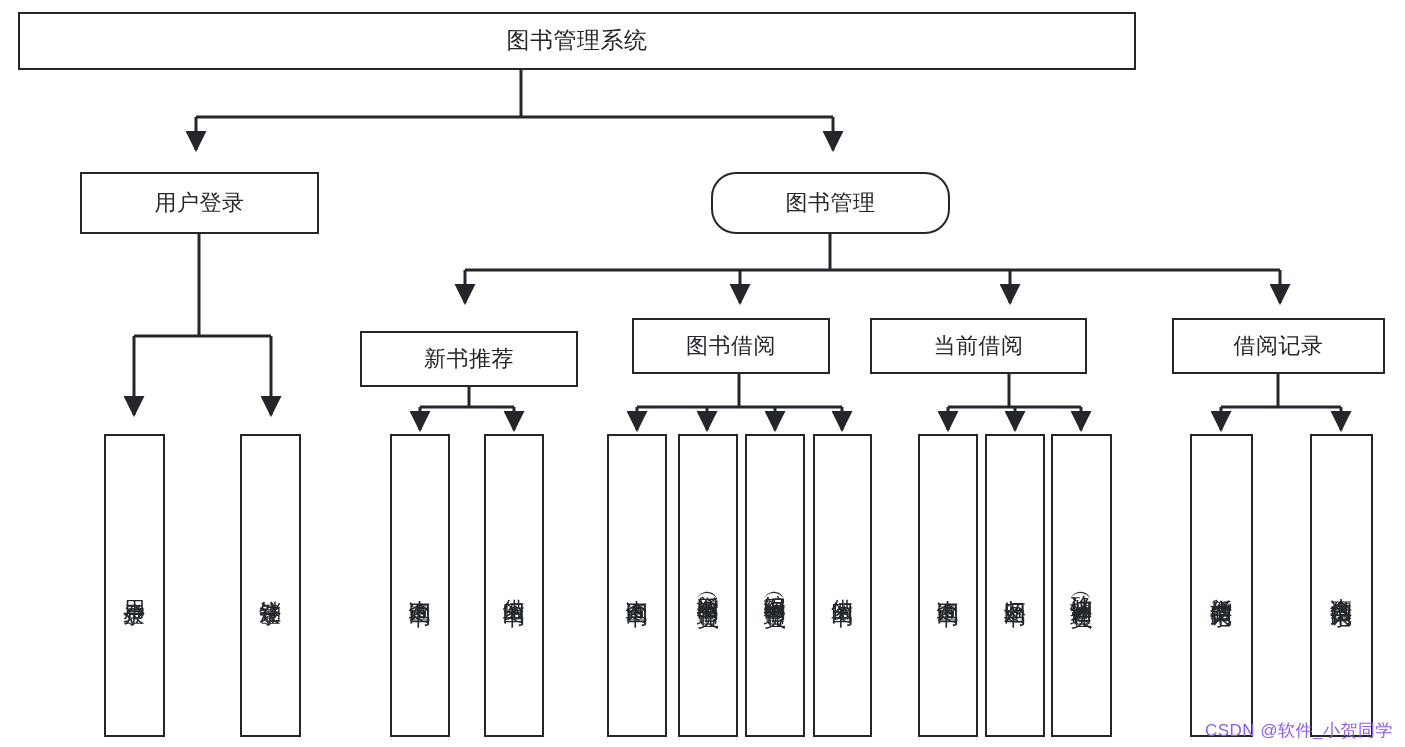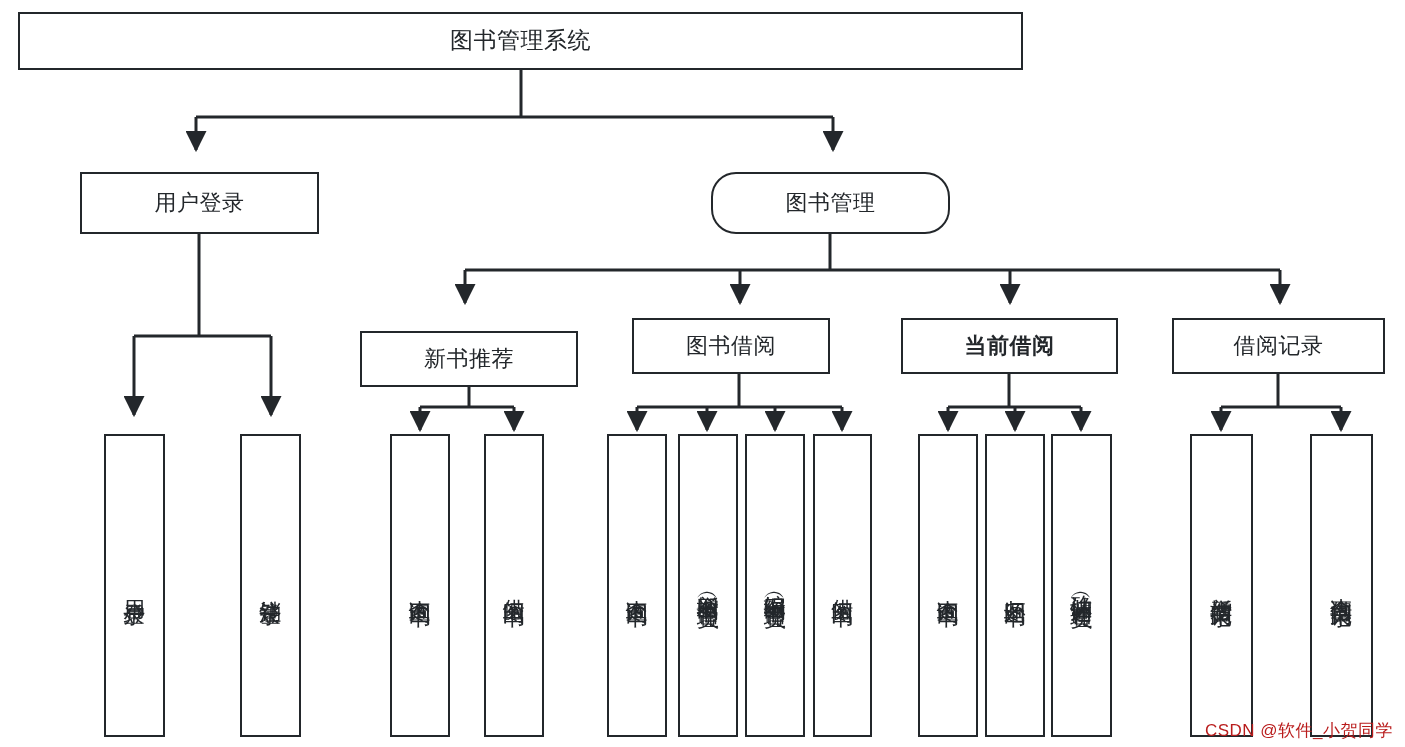--- a/index.html
+++ b/index.html
@@ -55,21 +55,21 @@
   .node.v .vtxt {
     writing-mode: vertical-rl;
     text-orientation: upright;
     display: block;
   }
   .watermark {
     position: absolute;
     right: 12px;
     bottom: 5px;
     font-size: 17px;
-    color: #b91c1c;
+    color: #8b5cf6;
     letter-spacing: 0.5px;
     white-space: nowrap;
   }
 </style>
 </head>
 <body>
 
 <div id="canvas">
 
   <svg class="connectors" viewBox="0 0 1405 747" xmlns="http://www.w3.org/2000/svg">
@@ -115,38 +115,38 @@
       <path d="M 1015 407 L 1015 430" marker-end="url(#arrow)"></path>
       <path d="M 1081 407 L 1081 430" marker-end="url(#arrow)"></path>
 
       <path d="M 1278 374 L 1278 407"></path>
       <path d="M 1221 407 L 1341 407"></path>
       <path d="M 1221 407 L 1221 430" marker-end="url(#arrow)"></path>
       <path d="M 1341 407 L 1341 430" marker-end="url(#arrow)"></path>
     </g>
   </svg>
 
-  <div class="node h root" style="left:18px; top:12px; width:1005px; height:58px;">
+  <div class="node h root" style="left:18px; top:12px; width:1118px; height:58px;">
     <span>图书管理系统</span>
   </div>
 
   <div class="node h" style="left:80px; top:172px; width:239px; height:62px;">
     <span>用户登录</span>
   </div>
   <div class="node h" style="left:711px; top:172px; width:239px; height:62px;border-radius:25px;">
     <span>图书管理</span>
   </div>
 
   <div class="node h" style="left:360px; top:331px; width:218px; height:56px;">
     <span>新书推荐</span>
   </div>
   <div class="node h" style="left:632px; top:318px; width:198px; height:56px;">
     <span>图书借阅</span>
   </div>
-  <div class="node h" style="left:901px; top:318px; width:217px; height:56px;font-weight:bold;">
+  <div class="node h" style="left:870px; top:318px; width:217px; height:56px;">
     <span>当前借阅</span>
   </div>
   <div class="node h" style="left:1172px; top:318px; width:213px; height:56px;">
     <span>借阅记录</span>
   </div>
 
   <div class="node v" style="left:104px; top:434px; width:61px; height:303px;">
     <span class="vtxt">用户登录</span>
   </div>
   <div class="node v" style="left:240px; top:434px; width:61px; height:303px;">

